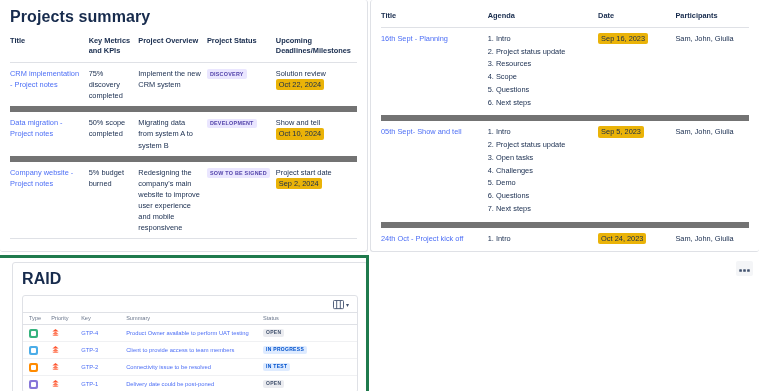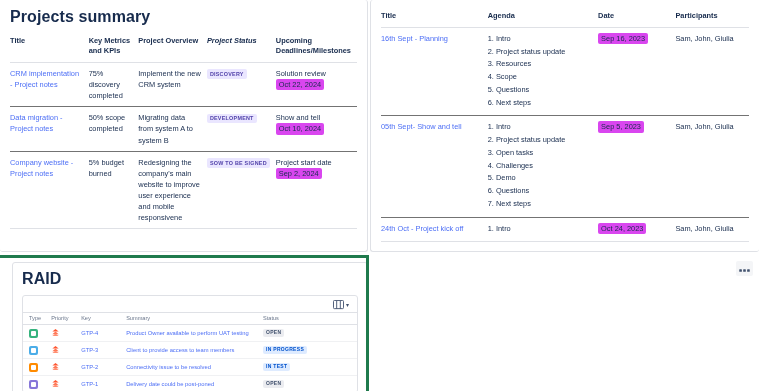--- a/index.html
+++ b/index.html
@@ -64,21 +64,21 @@
     padding: 3px 6px 6px 0;
     vertical-align: top;
     border-bottom: 1px solid #dfe1e6;
     line-height: 1.35;
   }
   .tbl td {
     font-size: 7.4px;
     color: #172b4d;
     padding: 5px 6px 5px 0;
     vertical-align: top;
-    border-bottom: 1px solid #737373;
+    border-bottom: 6px solid #737373;
     line-height: 1.5;
   }
   .tbl tr:last-child td { border-bottom: 1px solid #dfe1e6; }
 
   a.link {
     color: #4c6ef5;
     text-decoration: none;
     font-size: 7.4px;
     line-height: 1.5;
     cursor: pointer;
@@ -95,32 +95,32 @@
     border-radius: 2px;
     background: #eae6ff;
     color: #5243aa;
     white-space: nowrap;
     line-height: 1.2;
   }
 
   
   .chip {
     display: inline-block;
-    background: #d946ef;
+    background: #eab308;
     color: #172b4d;
     font-size: 7.4px;
     padding: 0px 3px;
     border-radius: 2px;
     white-space: nowrap;
   }
 
   .col-title    { width: 29%; }
   .col-metrics  { width: 17%; margin-left: 16px; }
   .col-overview { width: 25%; }
-  .col-status   { width: 14%; font-style: italic; }
+  .col-status   { width: 14%; }
   .col-deadline { width: 21%; }
 
   
   .mtbl th { font-size: 7.4px; }
   .mtbl td { padding: 5px 6px 6px 0; }
   .agenda-item { display: block; line-height: 1.72; font-size: 7.4px; color: #172b4d; }
   .m-col-title { width: 29%; }
   .m-col-agenda{ width: 30%; }
   .m-col-date  { width: 21%; }
   .m-col-part  { width: 20%; }

